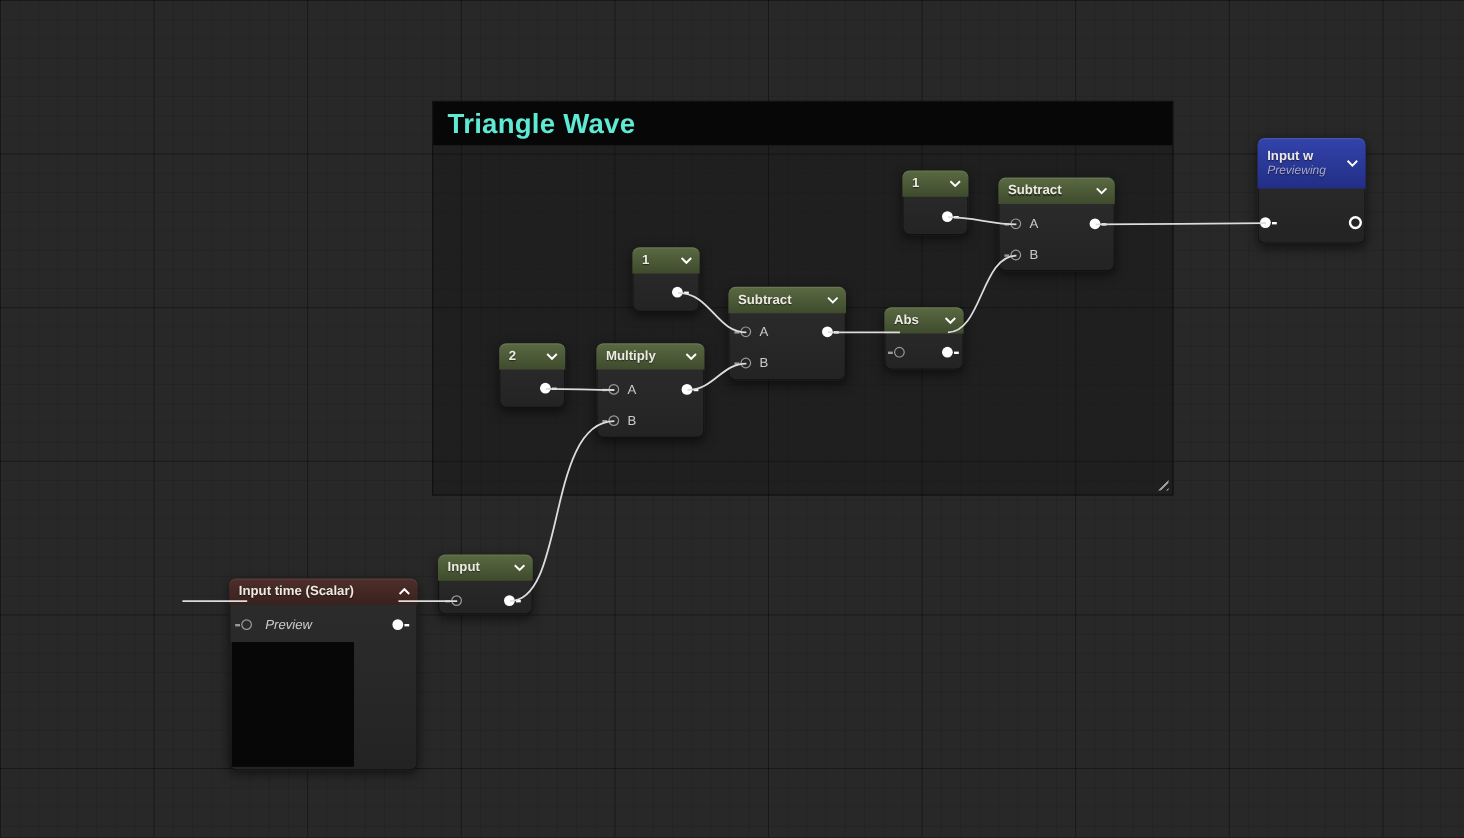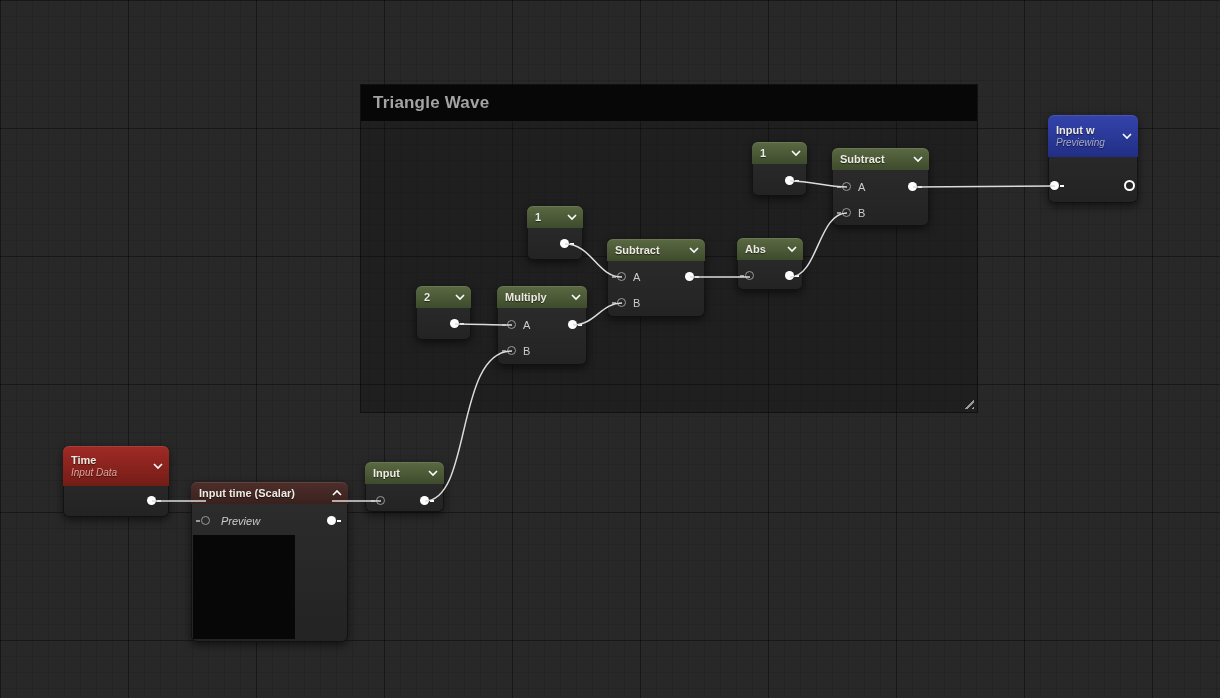--- a/index.html
+++ b/index.html
@@ -12,21 +12,21 @@
       linear-gradient(rgba(0,0,0,0.10) 1px, transparent 1px),
       linear-gradient(90deg, rgba(0,0,0,0.10) 1px, transparent 1px);
     background-size:128px 128px,128px 128px,16px 16px,16px 16px;
     font-family:"Liberation Sans", sans-serif;
   }
   
   .comment{position:absolute;left:360px;top:84px;width:618px;height:329px;
     background:rgba(10,10,10,0.28);border:1px solid rgba(0,0,0,0.45);box-sizing:border-box;}
   .comment-header{position:absolute;left:0;top:0;right:0;height:36px;background:#070707;
     display:flex;align-items:center;padding-left:12px;box-sizing:border-box;}
-  .comment-title{color:#a3a3a3;font-size:17px;font-weight:bold;letter-spacing:.2px;}
+  .comment-title{color:#5eead4;font-size:23px;font-weight:bold;letter-spacing:.2px;}
   .resize-handle{position:absolute;right:3px;bottom:3px;width:13px;height:13px;
     background:repeating-linear-gradient(135deg, transparent 0 3px, #9a9a9a 3px 4.5px);
     clip-path:polygon(100% 0,100% 100%,0 100%);}
   
   .node{position:absolute;border-radius:6px;
     background:linear-gradient(180deg,#2d2d2d 0%,#232323 100%);
     box-shadow:0 3px 9px rgba(0,0,0,0.55), inset 0 0 0 1px rgba(0,0,0,0.5);}
   .node-header{position:absolute;left:0;top:0;right:0;height:22px;border-radius:6px 6px 0 0;
     display:flex;align-items:center;padding:0 8px;box-sizing:border-box;
     font-size:11px;font-weight:bold;color:#eceae2;text-shadow:0 1px 1px rgba(0,0,0,.55);
@@ -115,21 +115,21 @@
           <path d="M1 1.5 L5 5.5 L9 1.5" stroke="#fff" stroke-width="1.6" fill="none"></path>
         </svg>
     </div>
     <span class="pin in" style="left:10px;top:33px;"></span>
     <span class="pin-label" style="left:26px;top:32px;">A</span>
     <span class="pin out" style="left:78px;top:33px;"></span>
     <span class="pin in" style="left:10px;top:59px;"></span>
     <span class="pin-label" style="left:26px;top:58px;">B</span>
   </div>
 
-  <div class="node" style="left:737px;top:238px;width:66px;height:52px;">
+  <div class="node" style="left:737px;top:256px;width:66px;height:52px;">
     <div class="node-header hdr-green">
       <span>Abs</span>
       <svg class="chev" viewBox="0 0 10 7">
           <path d="M1 1.5 L5 5.5 L9 1.5" stroke="#fff" stroke-width="1.6" fill="none"></path>
         </svg>
     </div>
     <span class="pin in" style="left:8px;top:33px;"></span>
     <span class="pin out" style="left:48px;top:33px;"></span>
   </div>
 
@@ -150,30 +150,20 @@
           <path d="M1 1.5 L5 5.5 L9 1.5" stroke="#fff" stroke-width="1.6" fill="none"></path>
         </svg>
     </div>
     <span class="pin in" style="left:10px;top:34px;"></span>
     <span class="pin-label" style="left:26px;top:33px;">A</span>
     <span class="pin out" style="left:71px;top:34px;"></span>
     <span class="pin in" style="left:10px;top:60px;"></span>
     <span class="pin-label" style="left:26px;top:59px;">B</span>
   </div>
 
-  <div class="node" style="left:63px;top:446px;width:106px;height:71px;">
-    <div class="node-header hdr-red hdr-tall">
-      <span>Time</span>
-      <span class="sub sub-red">Input Data</span>
-      <svg class="chev" viewBox="0 0 10 7">
-          <path d="M1 1.5 L5 5.5 L9 1.5" stroke="#fff" stroke-width="1.6" fill="none"></path>
-        </svg>
-    </div>
-    <span class="pin out" style="left:84px;top:50px;"></span>
-  </div>
 
   <div class="node" style="left:191px;top:462px;width:157px;height:160px;margin-top:20px;">
     <div class="node-header hdr-darkred">
       <span>Input time (Scalar)</span>
       <svg class="chev" viewBox="0 0 10 7">
           <path d="M1 5.5 L5 1.5 L9 5.5" stroke="#fff" stroke-width="1.6" fill="none"></path>
         </svg>
     </div>
     <span class="pin in" style="left:10px;top:34px;"></span>
     <span class="pin-label" style="left:30px;top:33px;font-style:italic;">Preview</span>

